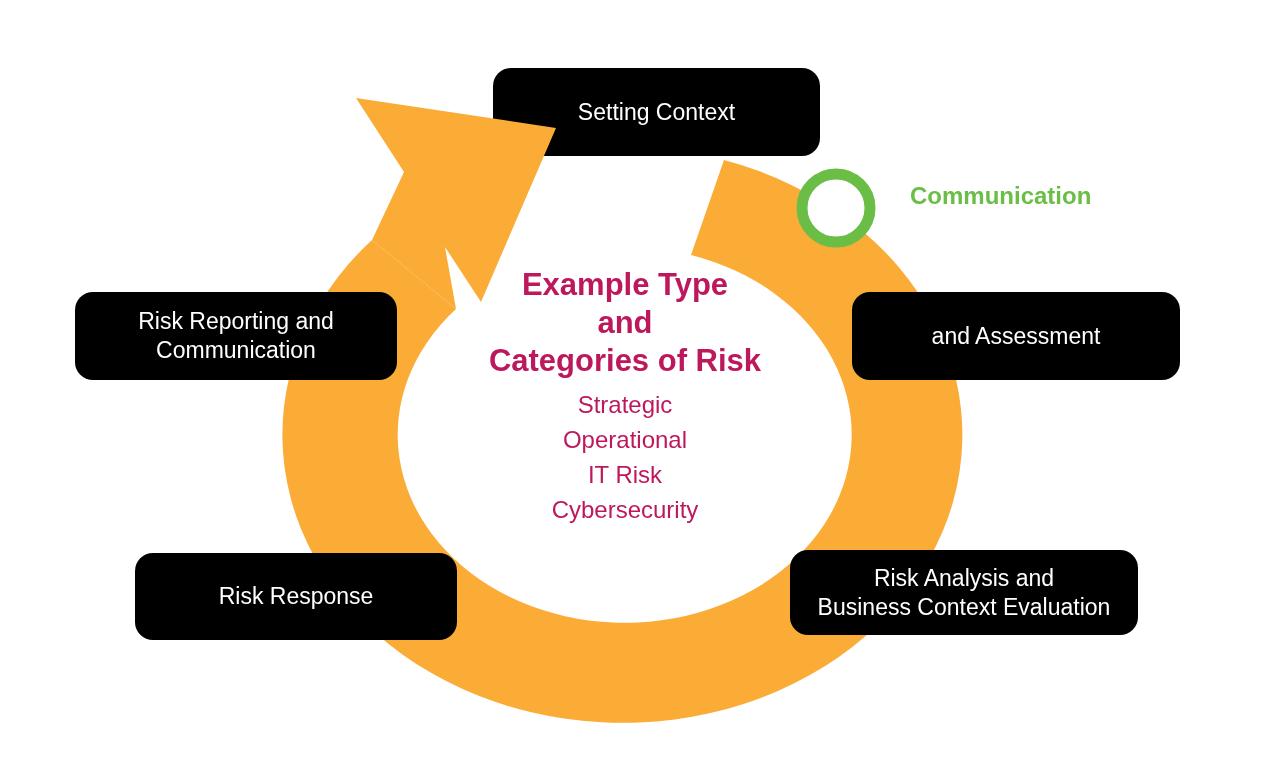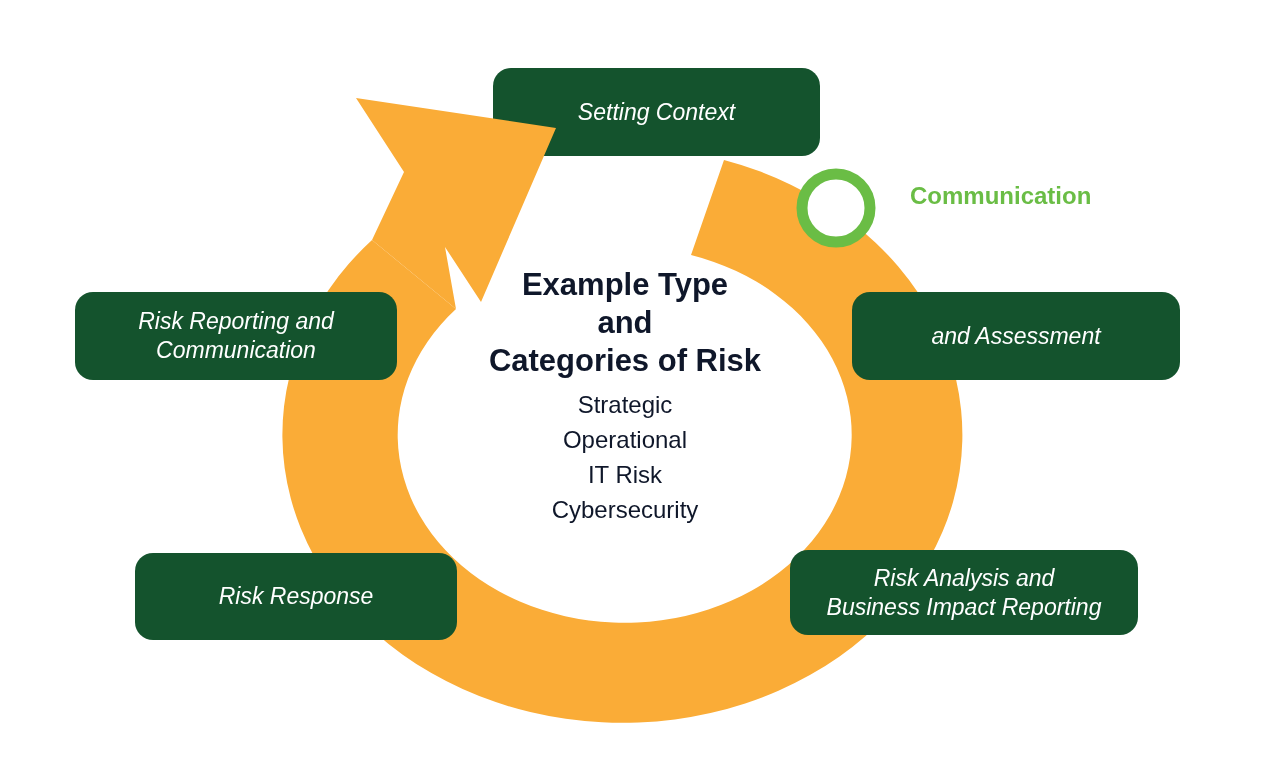--- a/index.html
+++ b/index.html
@@ -2,32 +2,32 @@
 <html><head>
 <meta charset="utf-8">
 <style>
   html,body{margin:0;padding:0;background:#fff;}
   .canvas{
     position:relative;width:1280px;height:757px;overflow:hidden;background:#ffffff;
     font-family:"Liberation Sans","DejaVu Sans",sans-serif;
   }
   .cycle-svg{position:absolute;left:0;top:0;z-index:2;}
   .stage{
-    position:absolute;z-index:3;background:#14532d;border-radius:18px;
+    position:absolute;z-index:3;background:#000000;border-radius:18px;
     display:flex;flex-direction:column;align-items:center;justify-content:center;
-    color:#ffffff;font-size:23px;line-height:29px;text-align:center;padding:0 8px;box-sizing:border-box;font-style:italic;
+    color:#ffffff;font-size:23px;line-height:29px;text-align:center;padding:0 8px;box-sizing:border-box;
   }
   .stage .line:empty{display:none;}
   .pos-top{left:493px;top:68px;width:327px;height:88px;z-index:1;}
   .pos-right{left:852px;top:292px;width:328px;height:88px;}
   .pos-bottom-right{left:790px;top:550px;width:348px;height:85px;}
   .pos-bottom-left{left:135px;top:553px;width:322px;height:87px;}
   .pos-left{left:75px;top:292px;width:322px;height:88px;align-items:center;}
   .center-text{
-    position:absolute;z-index:3;left:395px;top:266px;width:460px;text-align:center;color:#0f172a;
+    position:absolute;z-index:3;left:395px;top:266px;width:460px;text-align:center;color:#be185d;
   }
   .center-title{font-size:31px;font-weight:bold;line-height:38px;}
   .center-title .line{display:block;}
   .category-list{margin-top:7px;font-size:24px;line-height:35px;}
   .annotation-label{
     position:absolute;z-index:3;left:910px;top:182px;
     color:#6ABD45;font-size:24px;font-weight:bold;line-height:28px;
   }
 </style>
 </head>
@@ -45,21 +45,21 @@
     <path d="M 556,128 L 356,98 L 404,172 L 372,240 L 456,309 L 445,247 L 481,302 Z" fill="#FAAC37"></path>
     <circle cx="836" cy="208" r="34" fill="#ffffff" stroke-width="11" stroke="#6ABD45"></circle>
   </svg>
 
   <div class="stage pos-right">
     <span class="line">and Assessment</span>
   </div>
 
   <div class="stage pos-bottom-right">
     <span class="line">Risk Analysis and</span>
-    <span class="line">Business Impact Reporting</span>
+    <span class="line">Business Context Evaluation</span>
   </div>
 
   <div class="stage pos-bottom-left">
     <span class="line">Risk Response</span>
 
   </div>
 
   <div class="stage pos-left">
     <span class="line">Risk Reporting and</span>
     <span class="line">Communication</span>

